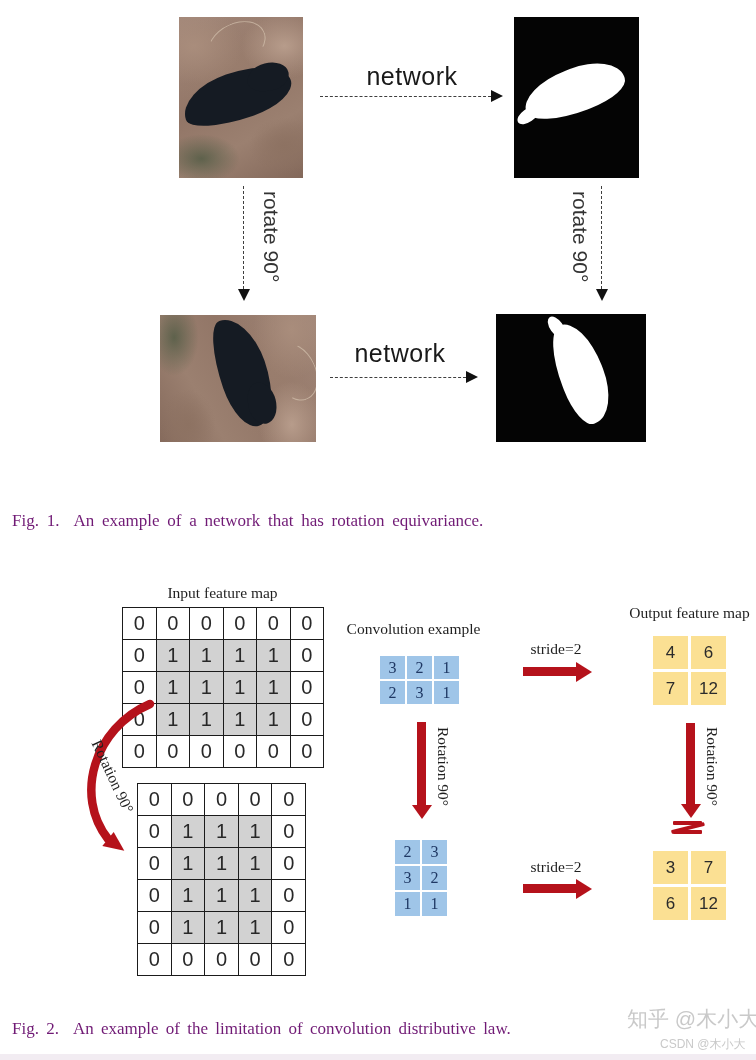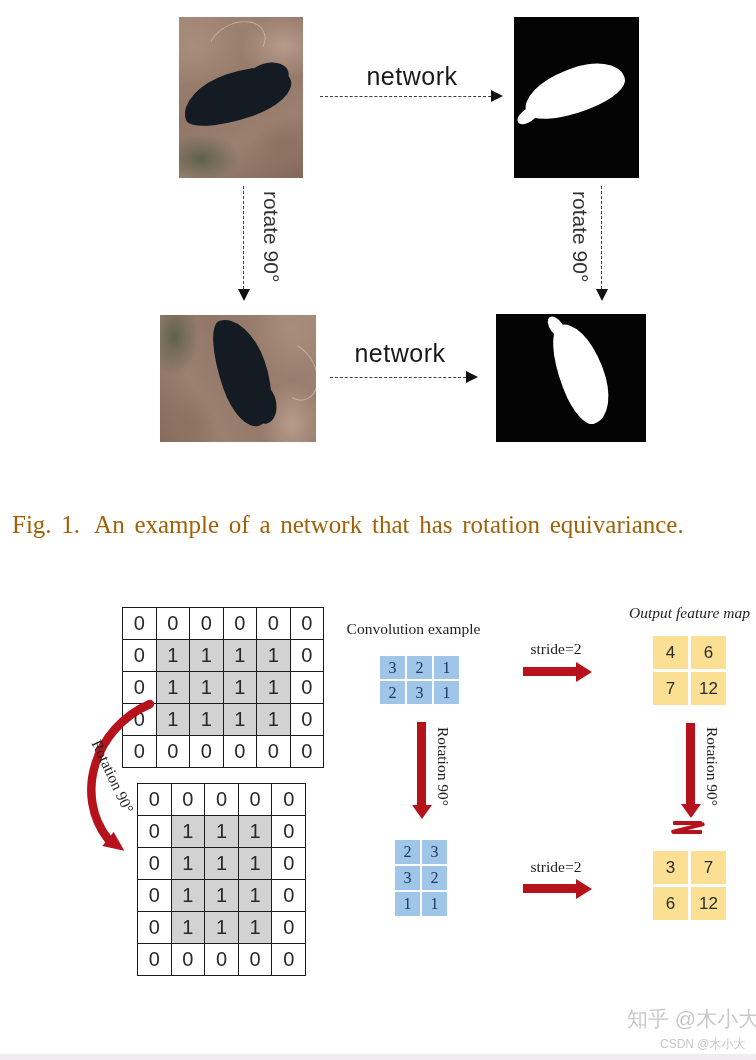--- a/index.html
+++ b/index.html
@@ -36,21 +36,21 @@
   .dline-v{position:absolute;border-left:1.6px dashed #3f3f3f;width:0;}
   .head-right{position:absolute;width:0;height:0;border-left:12px solid #111;
               border-top:6px solid transparent;border-bottom:6px solid transparent;}
   .head-down{position:absolute;width:0;height:0;border-top:12px solid #111;
              border-left:6px solid transparent;border-right:6px solid transparent;}
 
   .netlabel{position:absolute;font-size:25px;letter-spacing:.5px;color:#191919;text-align:center;}
   .vrot{transform-origin:0 0;transform:rotate(90deg);white-space:nowrap;}
   .rotlabel{position:absolute;font-size:21px;color:#333;}
 
-  .caption{position:absolute;font-family:"Liberation Serif",serif;font-size:25px;color:#a16207;
+  .caption{position:absolute;font-family:"Liberation Serif",serif;font-size:17px;color:#701a75;
            word-spacing:3.5px;white-space:nowrap;z-index:3;}
   .caption .lbl{margin-right:14px;}
 
   
   .sertitle{position:absolute;font-family:"Liberation Serif",serif;font-size:15.5px;color:#1f1f1f;text-align:center;}
   .igrid{position:absolute;display:grid;border-top:1.6px solid #1b1b1b;border-left:1.6px solid #1b1b1b;background:#fff;}
   .igrid .cell{border-right:1.6px solid #1b1b1b;border-bottom:1.6px solid #1b1b1b;
                display:flex;align-items:center;justify-content:center;
                font-size:20px;font-weight:500;color:#282828;background:#fff;}
   .igrid .cell.shaded{background:#d2d2d2;}
@@ -134,20 +134,21 @@
     <div class="maskc rotwrap" style="left:10px;top:-20px;width:130px;height:168px;">
       <div class="blob"></div>
       <div class="blob2"></div>
     </div>
   </div>
 
   <div class="caption" style="left:12px;top:511px;">
     <span class="lbl">Fig. 1.</span><span>An example of a network that has rotation equivariance.</span>
   </div>
 
+  <div class="sertitle" style="left:122px;top:584px;width:201px;">Input feature map</div>
 
   <div class="igrid grid1" style="grid-template-columns: repeat(6, 1fr);">
       <div class="cell">0</div>
       <div class="cell">0</div>
       <div class="cell">0</div>
       <div class="cell">0</div>
       <div class="cell">0</div>
       <div class="cell">0</div>
       <div class="cell">0</div>
       <div class="cell shaded">1</div>
@@ -238,21 +239,21 @@
     </div>
 
   <div class="sertitle" style="left:521px;top:640px;width:70px;">stride=2</div>
   <div class="redshaft-h" style="left:523px;top:667px;width:53px;"></div>
   <div class="redhead-right" style="left:576px;top:661.5px;"></div>
 
   <div class="sertitle" style="left:521px;top:858px;width:70px;">stride=2</div>
   <div class="redshaft-h" style="left:523px;top:884px;width:53px;"></div>
   <div class="redhead-right" style="left:576px;top:878.5px;"></div>
 
-  <div class="sertitle" style="left:622px;top:604px;width:135px;font-style:italic;">Output feature map</div>
+  <div class="sertitle" style="left:622px;top:604px;width:135px;">Output feature map</div>
   <div class="ogrid ogrid1" style="grid-template-columns: repeat(2, 1fr);">
       <div class="cell">4</div>
       <div class="cell">6</div>
       <div class="cell">7</div>
       <div class="cell">12</div>
     </div>
 
   <div class="redshaft-v" style="left:686px;top:723px;height:81px;"></div>
   <div class="redhead-down" style="left:680.5px;top:804px;"></div>
   <div class="rot90serif vrot" style="left:721px;top:727px;">Rotation 90°</div>
@@ -263,18 +264,21 @@
     <div class="slash"></div>
   </div>
 
   <div class="ogrid ogrid2" style="grid-template-columns: repeat(2, 1fr);">
       <div class="cell">3</div>
       <div class="cell">7</div>
       <div class="cell">6</div>
       <div class="cell">12</div>
     </div>
 
+  <div class="caption" style="left:12px;top:1019px;word-spacing:3px;">
+    <span class="lbl">Fig. 2.</span><span>An example of the limitation of convolution distributive law.</span>
+  </div>
 
   <div class="watermark wm-zhihu">知乎 @木小大</div>
   <div class="watermark wm-csdn">CSDN @木小大</div>
   <div class="bottom-strip"></div>
 
 </div>
 
 </body></html>

